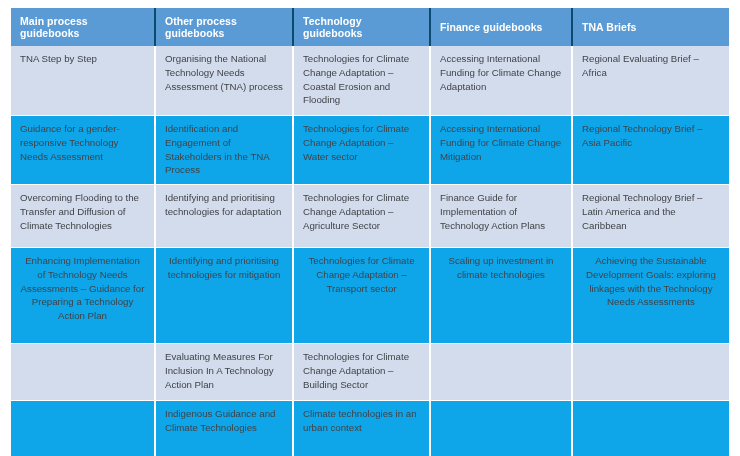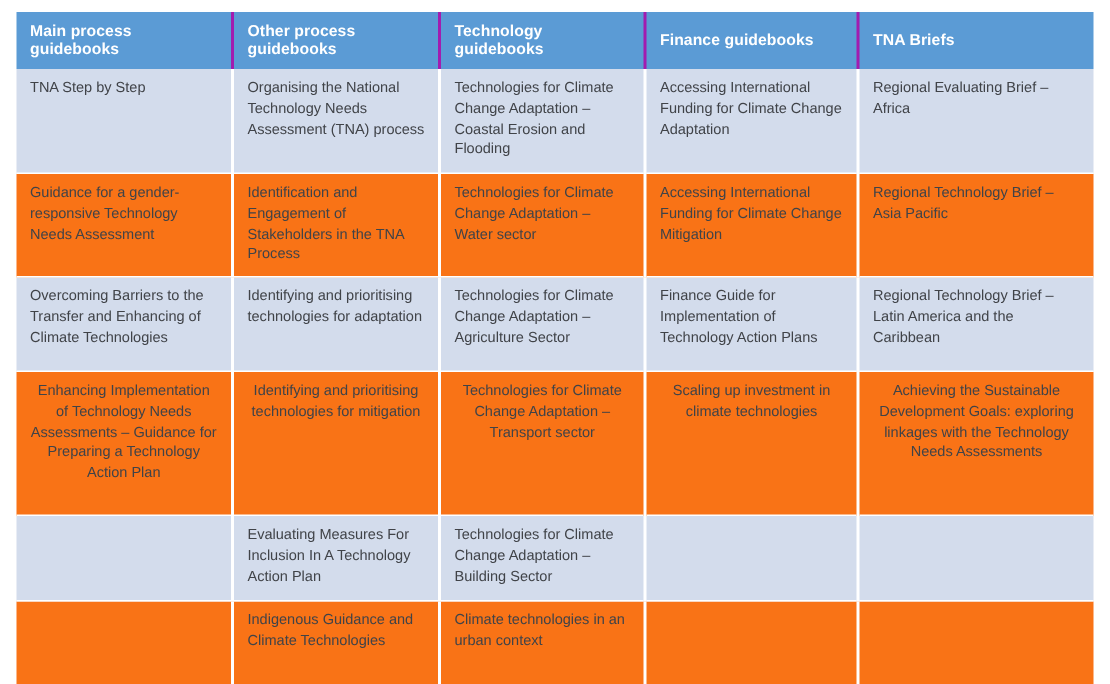--- a/index.html
+++ b/index.html
@@ -35,39 +35,39 @@
 
   thead th {
     background: #5b9bd5;
     color: #ffffff;
     font-size: 10.5px;
     font-weight: bold;
     text-align: left;
     vertical-align: middle;
     padding: 7px 8px 7px 9px;
     height: 10px;
-    border-right: 2px solid #a21caf;
+    border-right: 2px solid #0c4a6e;
     letter-spacing: 0.05px;
   }
   thead th:last-child { border-right: none; }
 
   tbody td {
     font-size: 9.7px;
     line-height: 1.42;
     color: #404348;
     text-align: left;
     vertical-align: top;
     padding: 6px 9px 7px 9px;
     border-right: 2px solid #ffffff;
     border-bottom: 1px solid #ffffff;
   }
   tbody td:last-child { border-right: none; }
 
   tbody tr.shade-dark td { background: #d3dcec; }
-  tbody tr.shade-light td { background: #f97316; }
+  tbody tr.shade-light td { background: #0ea5e9; }
 
   tbody tr.r1 td { height: 56px; }
   tbody tr.r2 td { height: 49px; }
   tbody tr.r3 td { height: 49px; }
   tbody tr.r4 td { height: 82px; text-align: center; }
   tbody tr.r5 td { height: 43px; }
   tbody tr.r6 td { height: 42px; }
 
   .cell-text { display: block; white-space: pre-line; }
 </style>
@@ -122,21 +122,21 @@
           </td>
         <td>
             <span class="cell-text">Accessing International Funding for Climate Change Mitigation</span>
           </td>
         <td>
             <span class="cell-text">Regional Technology Brief – Asia Pacific</span>
           </td>
       </tr>
       <tr class="shade-dark r3">
         <td>
-            <span class="cell-text">Overcoming Barriers to the Transfer and Enhancing of Climate Technologies</span>
+            <span class="cell-text">Overcoming Flooding to the Transfer and Diffusion of Climate Technologies</span>
           </td>
         <td>
             <span class="cell-text">Identifying and prioritising technologies for adaptation</span>
           </td>
         <td>
             <span class="cell-text">Technologies for Climate Change Adaptation – Agriculture Sector</span>
           </td>
         <td>
             <span class="cell-text">Finance Guide for Implementation of Technology Action Plans</span>
           </td>

